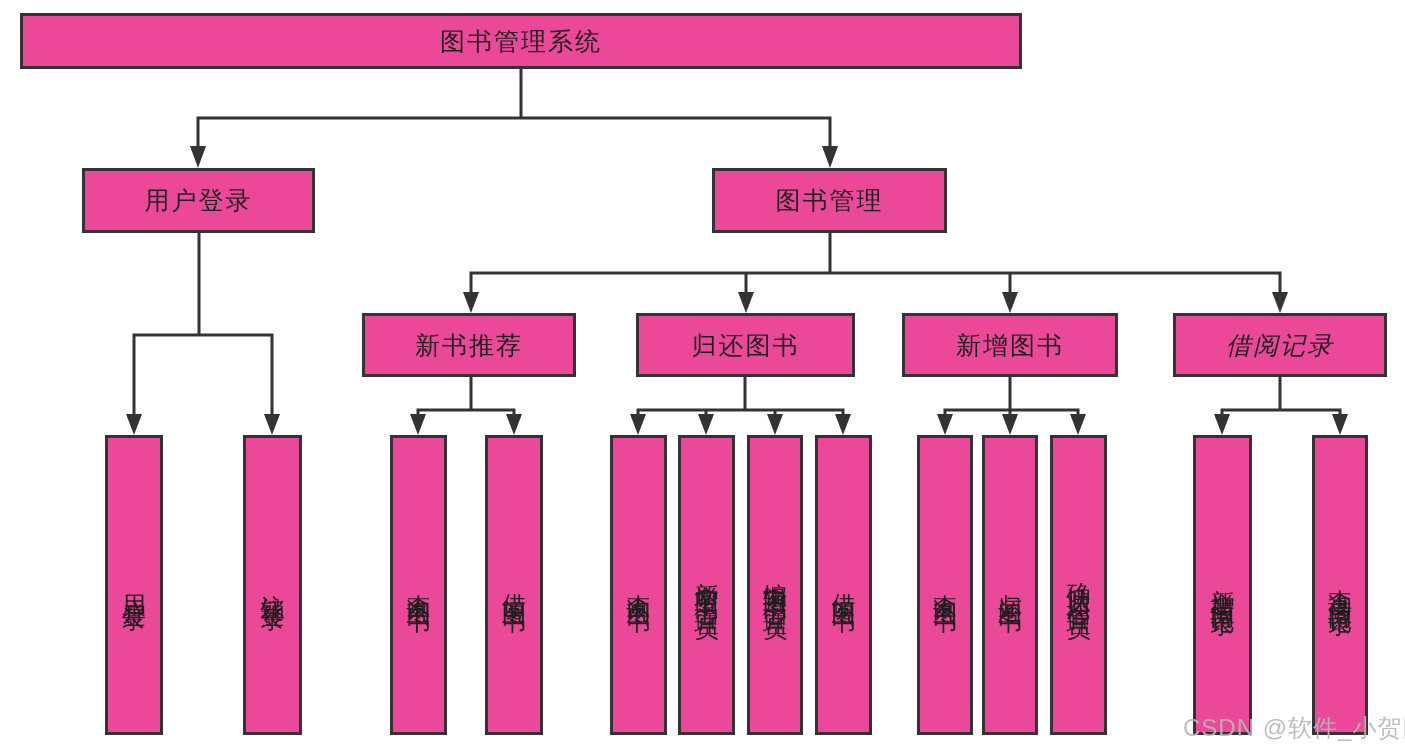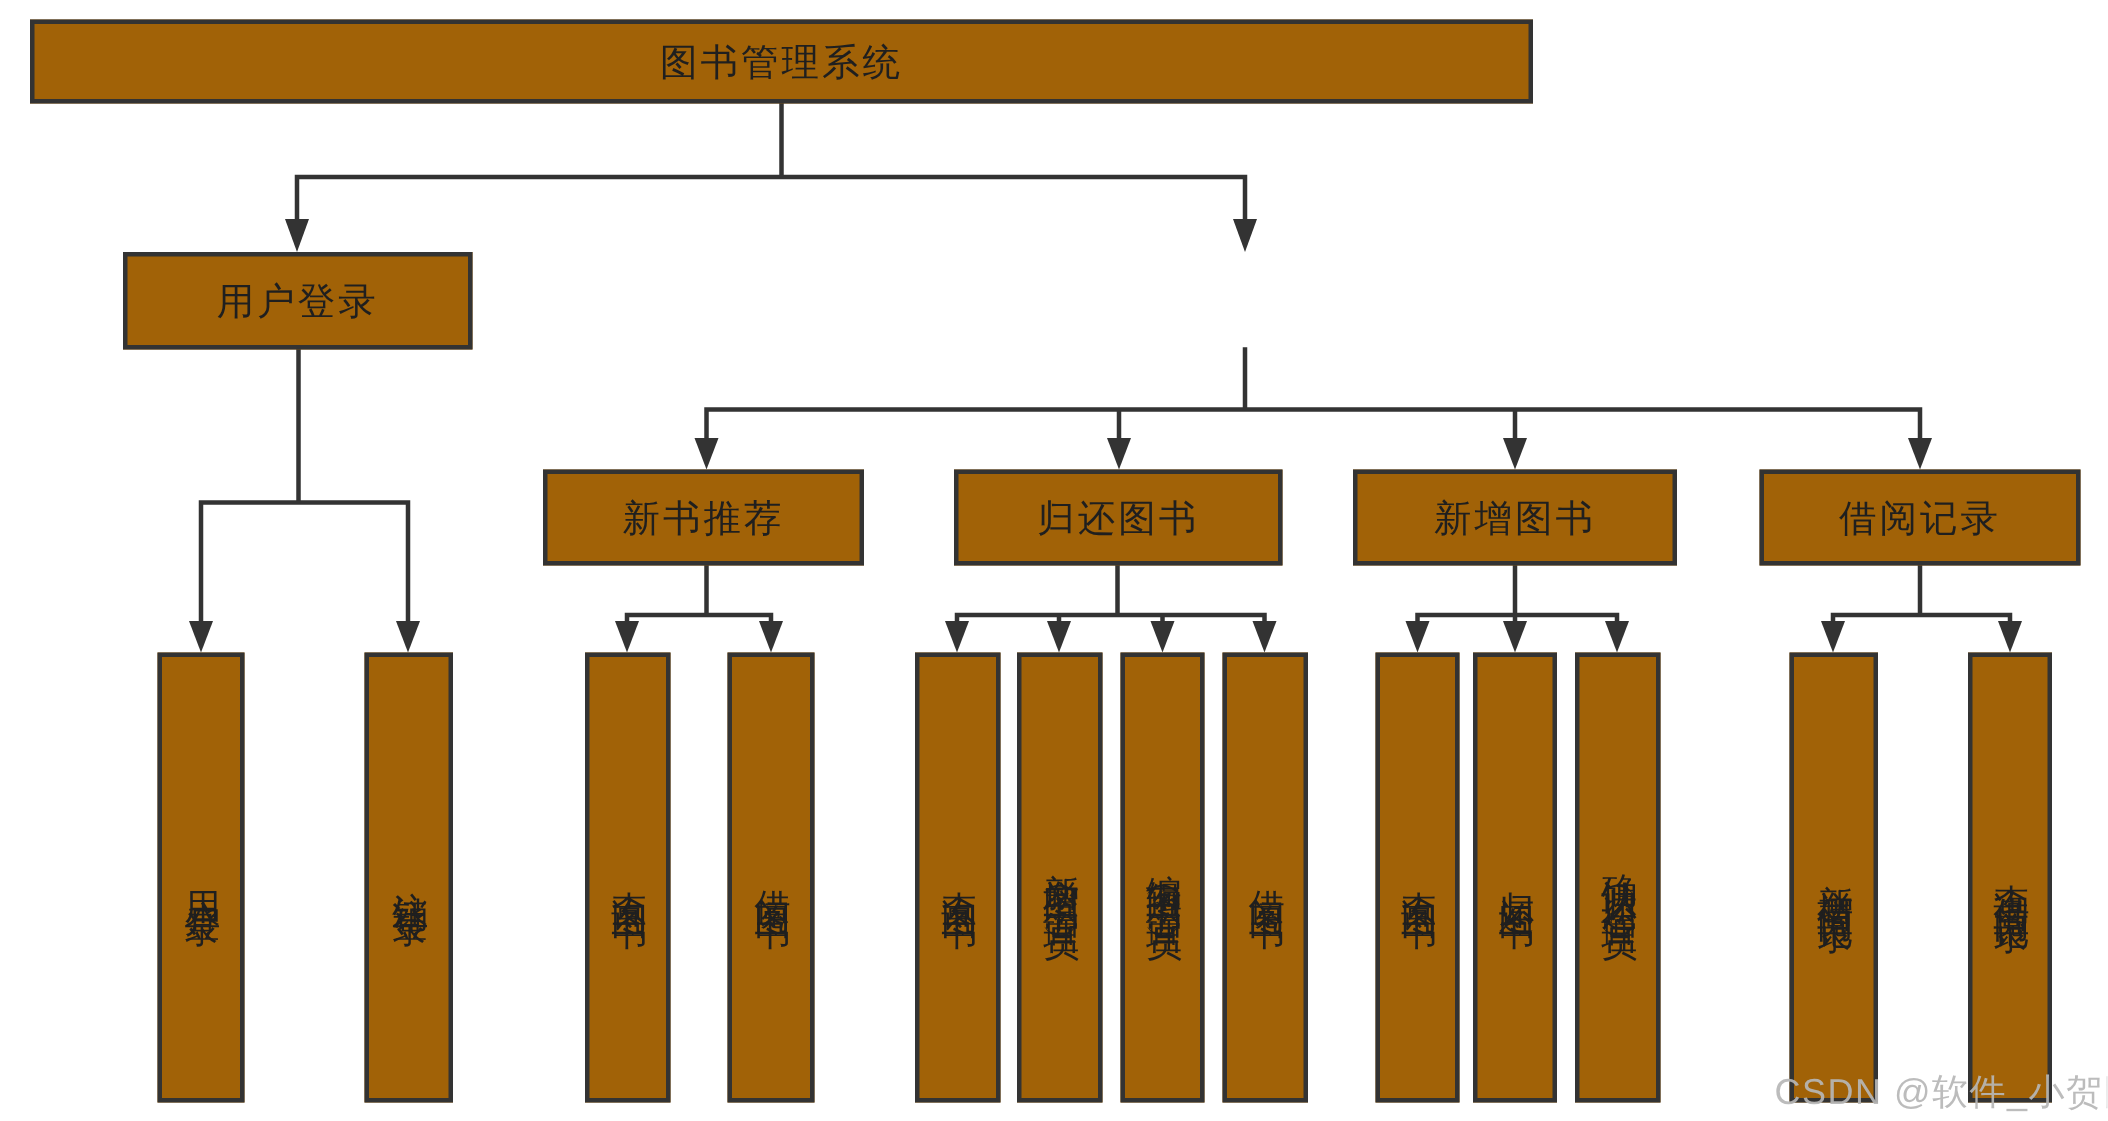--- a/index.html
+++ b/index.html
@@ -8,21 +8,21 @@
     width:1405px;height:747px;
     background:#ffffff;
     font-family:"Liberation Sans","DejaVu Sans",sans-serif;
     overflow:hidden;
   }
   .connectors{position:absolute;left:0;top:0;z-index:1;}
   .node{
     position:absolute;
     box-sizing:border-box;
     border:3px solid #333333;
-    background:#a16207;
+    background:#ec4899;
     color:#1f1f1f;
     display:flex;align-items:center;justify-content:center;
     font-size:25px;
     letter-spacing:2px;
     z-index:2;
     text-align:center;
   }
   .leaf{
     writing-mode:vertical-rl;
     letter-spacing:5px;
@@ -73,25 +73,26 @@
       <polygon points="1002,414 1018,414 1010,435"></polygon>
       <polygon points="1070,414 1086,414 1078,435"></polygon>
       <polygon points="1214,414 1230,414 1222,435"></polygon>
       <polygon points="1332,414 1348,414 1340,435"></polygon>
     </g>
   </svg>
 
   <div class="node" style="left:20px;top:13px;width:1002px;height:56px;">图书管理系统</div>
 
   <div class="node" style="left:82px;top:168px;width:233px;height:65px;">用户登录</div>
+  <div class="node" style="left:712px;top:168px;width:235px;height:65px;">图书管理</div>
 
   <div class="node" style="left:362px;top:313px;width:214px;height:64px;">新书推荐</div>
   <div class="node" style="left:636px;top:313px;width:219px;height:64px;">归还图书</div>
   <div class="node" style="left:902px;top:313px;width:216px;height:64px;">新增图书</div>
-  <div class="node" style="left:1173px;top:313px;width:214px;height:64px;">借阅记录</div>
+  <div class="node" style="left:1173px;top:313px;width:214px;height:64px;font-style:italic;">借阅记录</div>
 
   <div class="node leaf" style="left:105px;top:435px;width:58px;height:300px;">用户登录</div>
   <div class="node leaf" style="left:243px;top:435px;width:59px;height:300px;">注销登录</div>
 
   <div class="node leaf" style="left:390px;top:435px;width:57px;height:300px;">查询图书</div>
   <div class="node leaf" style="left:485px;top:435px;width:58px;height:300px;">借阅图书</div>
 
   <div class="node leaf" style="left:610px;top:435px;width:57px;height:300px;">查询图书</div>
   <div class="node leaf" style="left:678px;top:435px;width:57px;height:300px;">新增图书（管理员）</div>
   <div class="node leaf" style="left:747px;top:435px;width:56px;height:300px;">编辑图书（管理员）</div>

